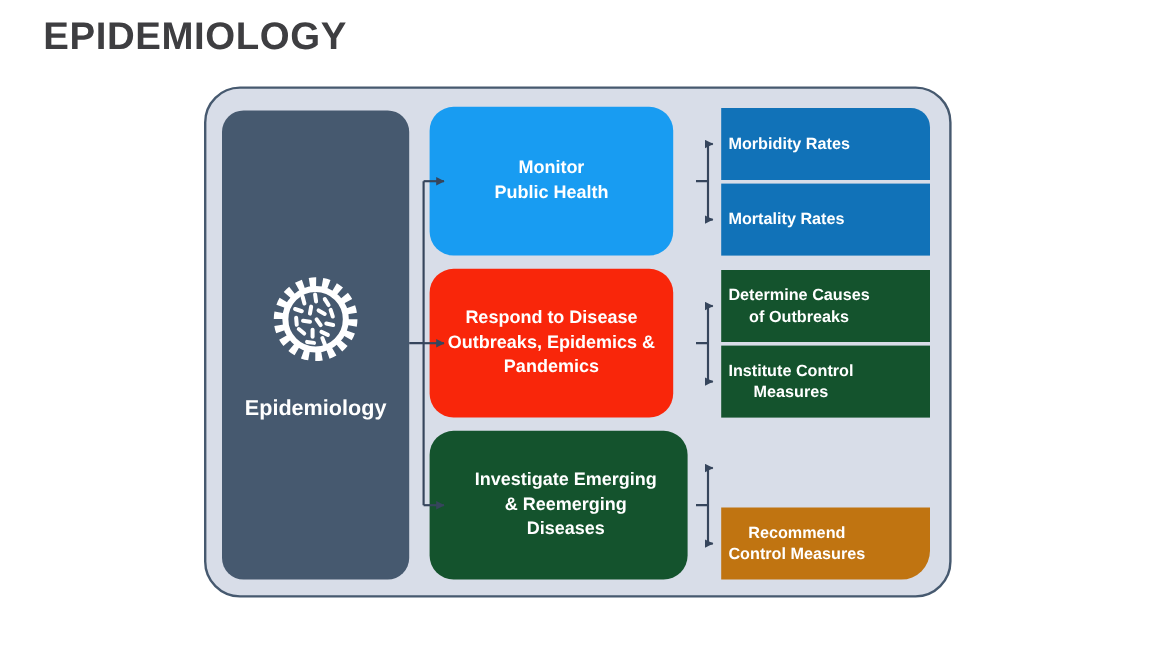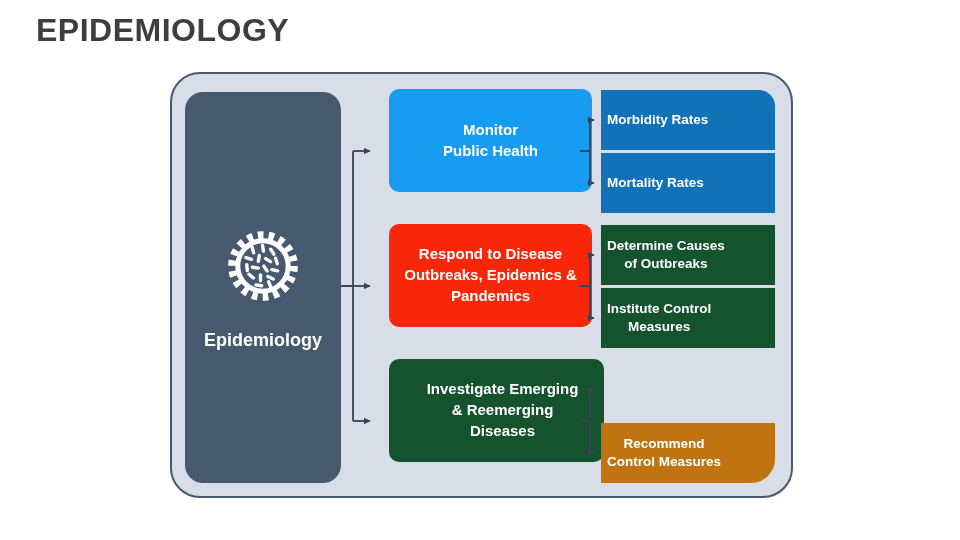--- a/index.html
+++ b/index.html
@@ -20,21 +20,21 @@
 
   .root-panel{
     position:absolute;left:185px;top:92px;width:156px;height:391px;
     background:#46596f;border-radius:18px;
     display:flex;flex-direction:column;align-items:center;justify-content:center;gap:22px;
   }
   .root-label{color:#ffffff;font-weight:bold;font-size:18px;}
   .germ-icon{width:84px;height:84px;display:block;}
 
   .main-box{
-    position:absolute;left:389px;width:203px;height:103px;border-radius:10px;
+    position:absolute;left:358px;width:203px;height:124px;border-radius:20px;
     display:flex;align-items:center;justify-content:center;text-align:center;
     color:#ffffff;font-weight:bold;font-size:15px;line-height:1.38;
   }
   .main-box span{white-space:pre-line;padding:0 8px;}
 
   .sub-box{
     position:absolute;left:601px;width:174px;height:60px;
     display:flex;align-items:center;justify-content:flex-start;text-align:center;
     color:#ffffff;font-weight:bold;font-size:13.5px;line-height:1.3;
   }

